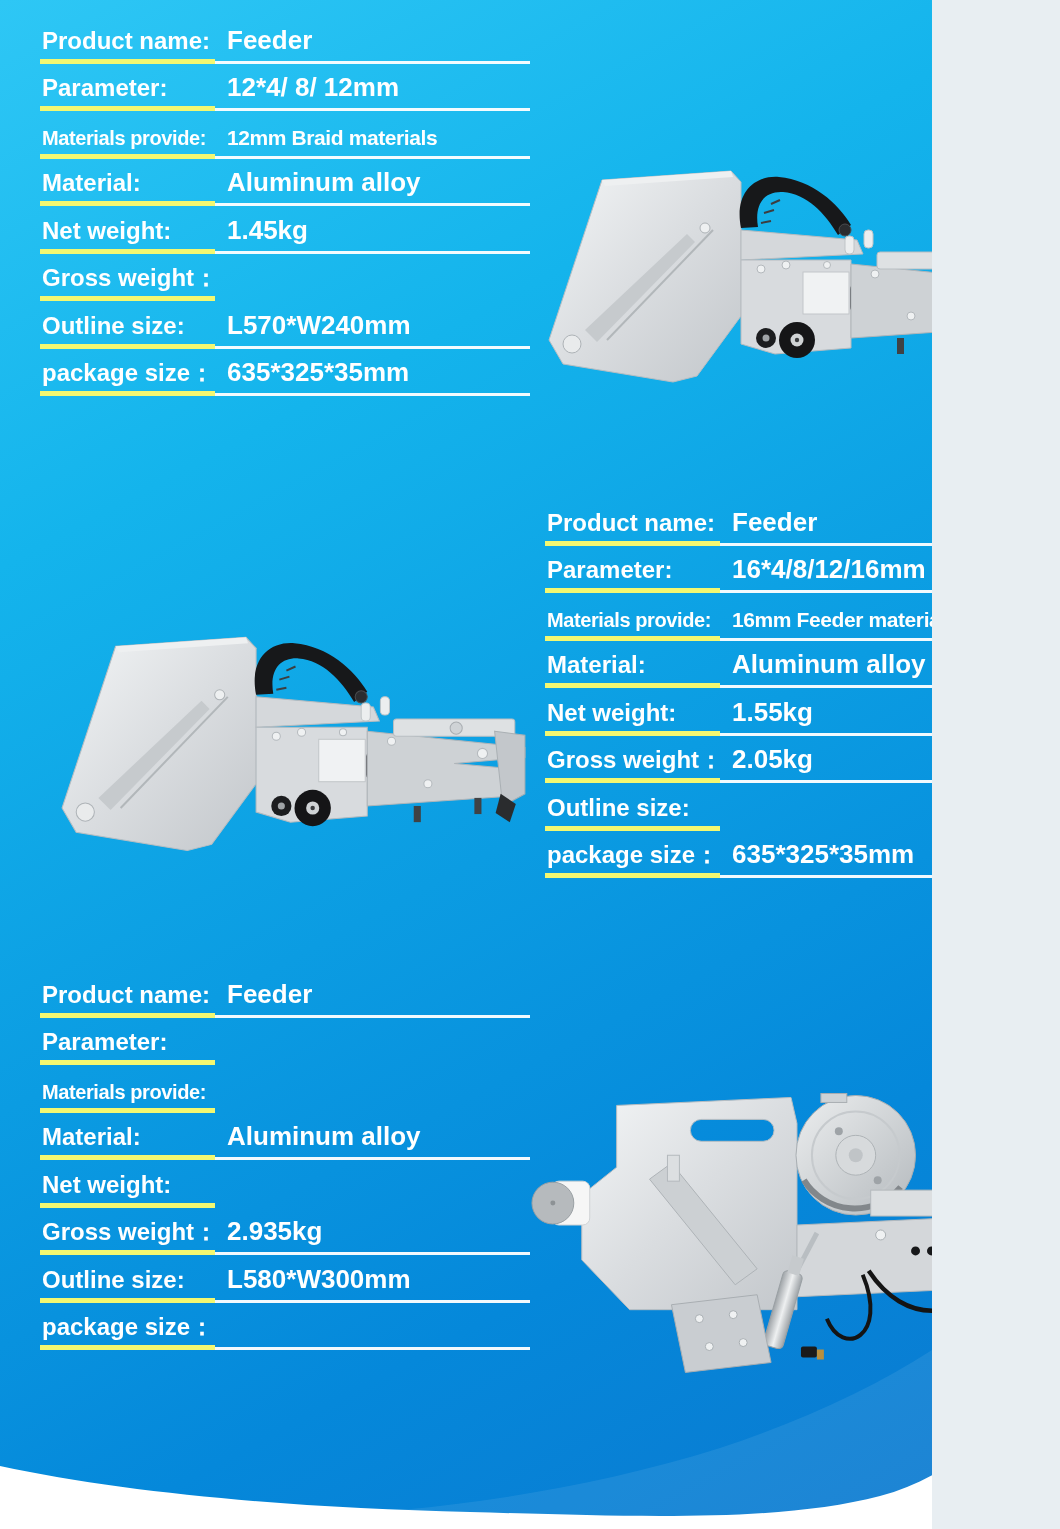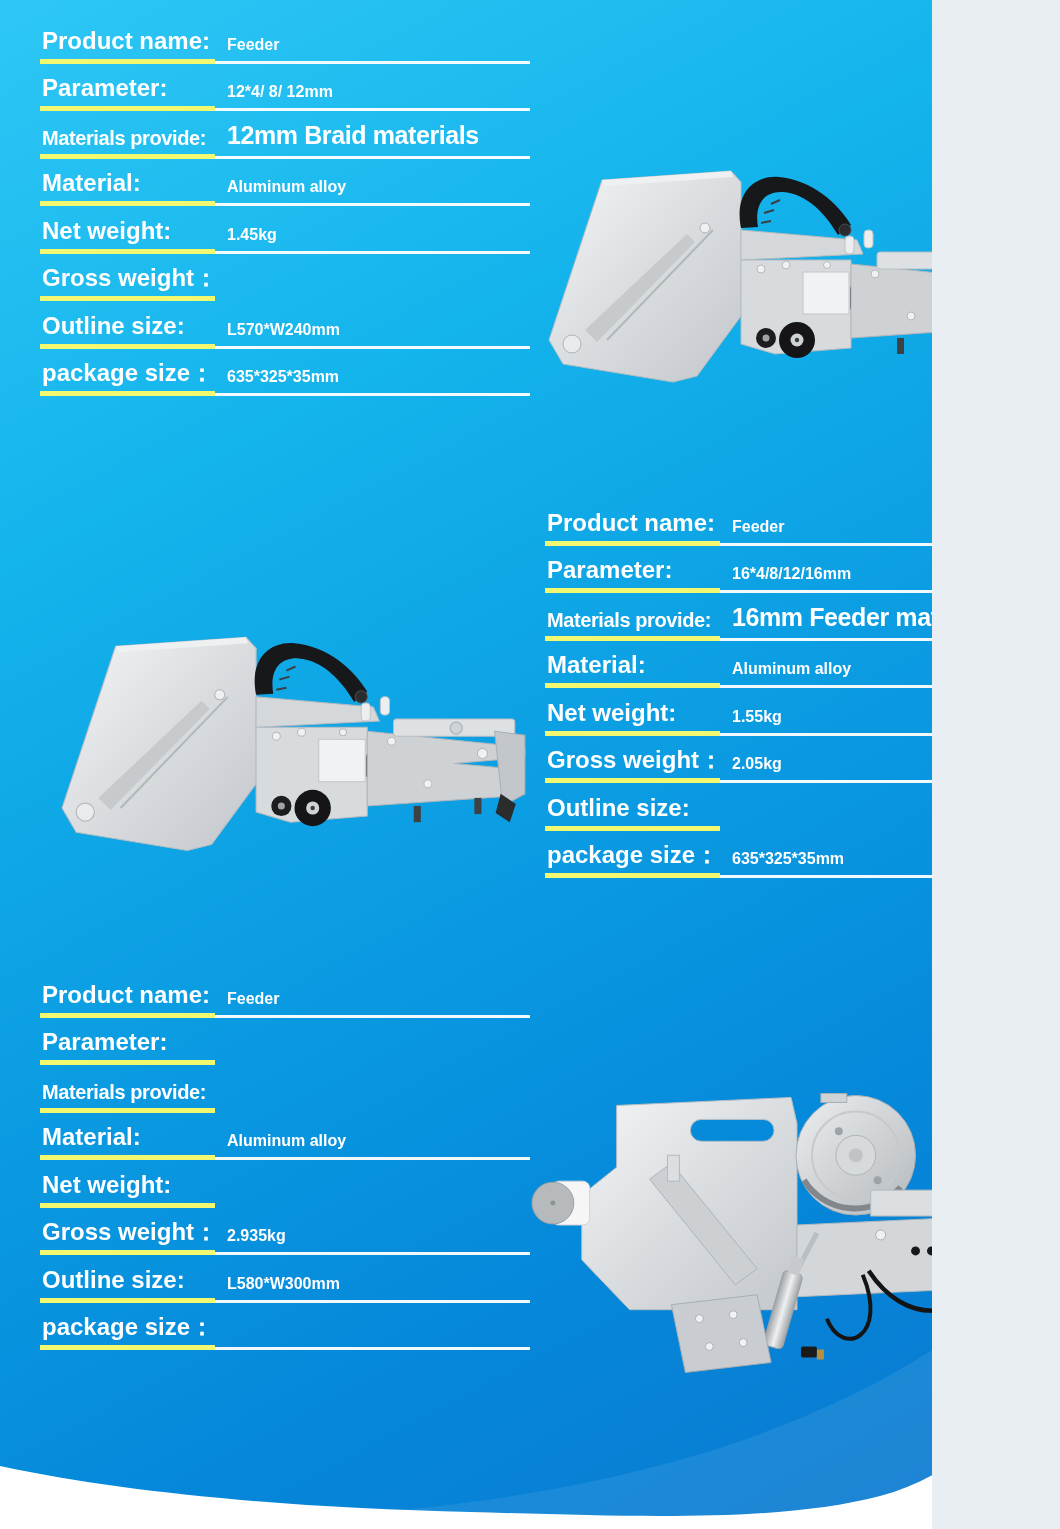--- a/index.html
+++ b/index.html
@@ -11,24 +11,24 @@
   .spec-table{position:absolute;width:490px;}
   .spec-row{display:flex;align-items:stretch;height:47.5px;}
   .spec-label{
     width:175px;box-sizing:border-box;display:flex;align-items:flex-end;
     padding:0 0 6px 2px;border-bottom:5px solid var(--accent-yellow,#f3f871);
     color:#fff;font-size:24px;font-weight:600;line-height:1;white-space:nowrap;
   }
   .spec-value{
     flex:1;display:flex;align-items:flex-end;
     padding:0 0 8px 12px;border-bottom:3px solid rgba(255,255,255,0.95);
-    color:#fff;font-size:16px;font-weight:600;line-height:1;white-space:nowrap;
+    color:#fff;font-size:26px;font-weight:600;line-height:1;white-space:nowrap;
   }
   .spec-label.condensed{font-size:20px;letter-spacing:-0.4px;}
-  .spec-value.condensed{font-size:25px;letter-spacing:-0.4px;}
+  .spec-value.condensed{font-size:21px;letter-spacing:-0.4px;}
   .photo{position:absolute;}
   .waves{position:absolute;left:0;top:0;width:1060px;height:1529px;pointer-events:none;}
 </style>
 </head>
 <body>
 
 <div class="page">
 
   <svg width="0" height="0" style="position:absolute" aria-hidden="true">
     <defs>

